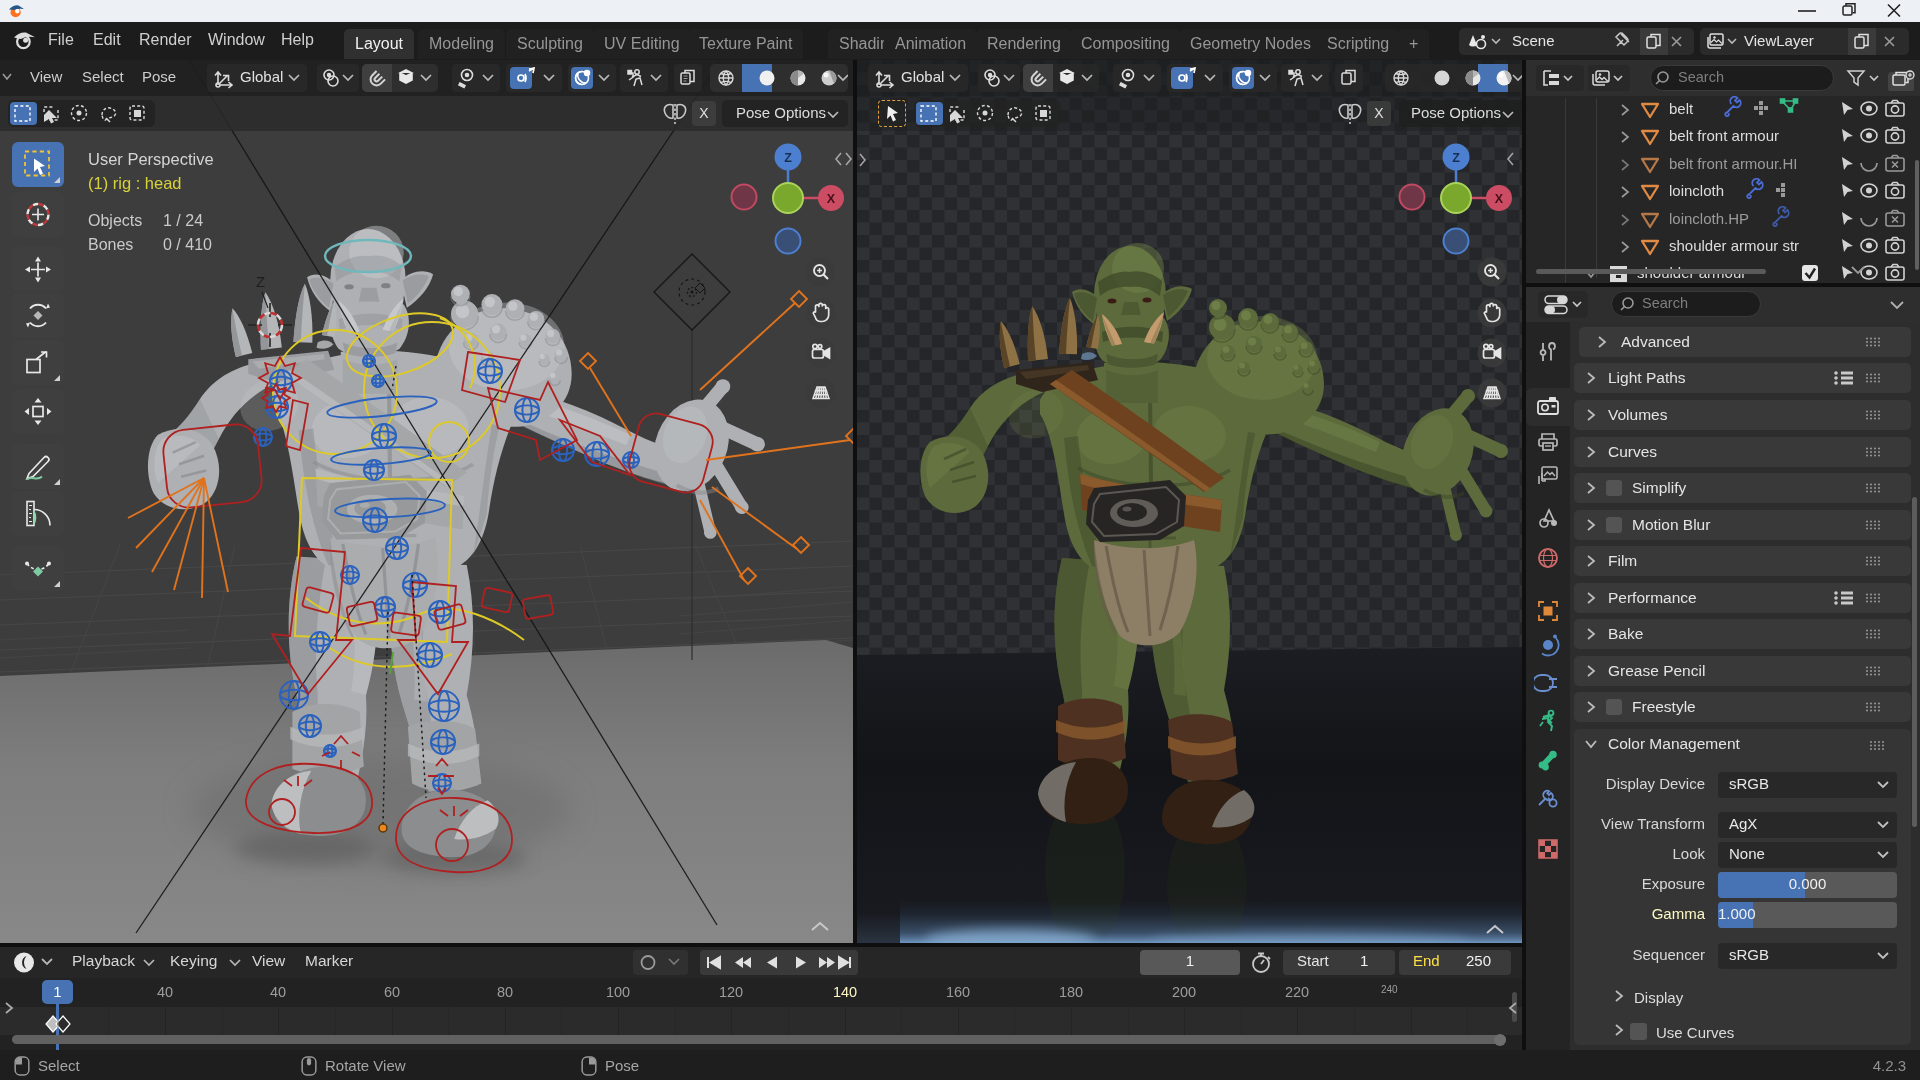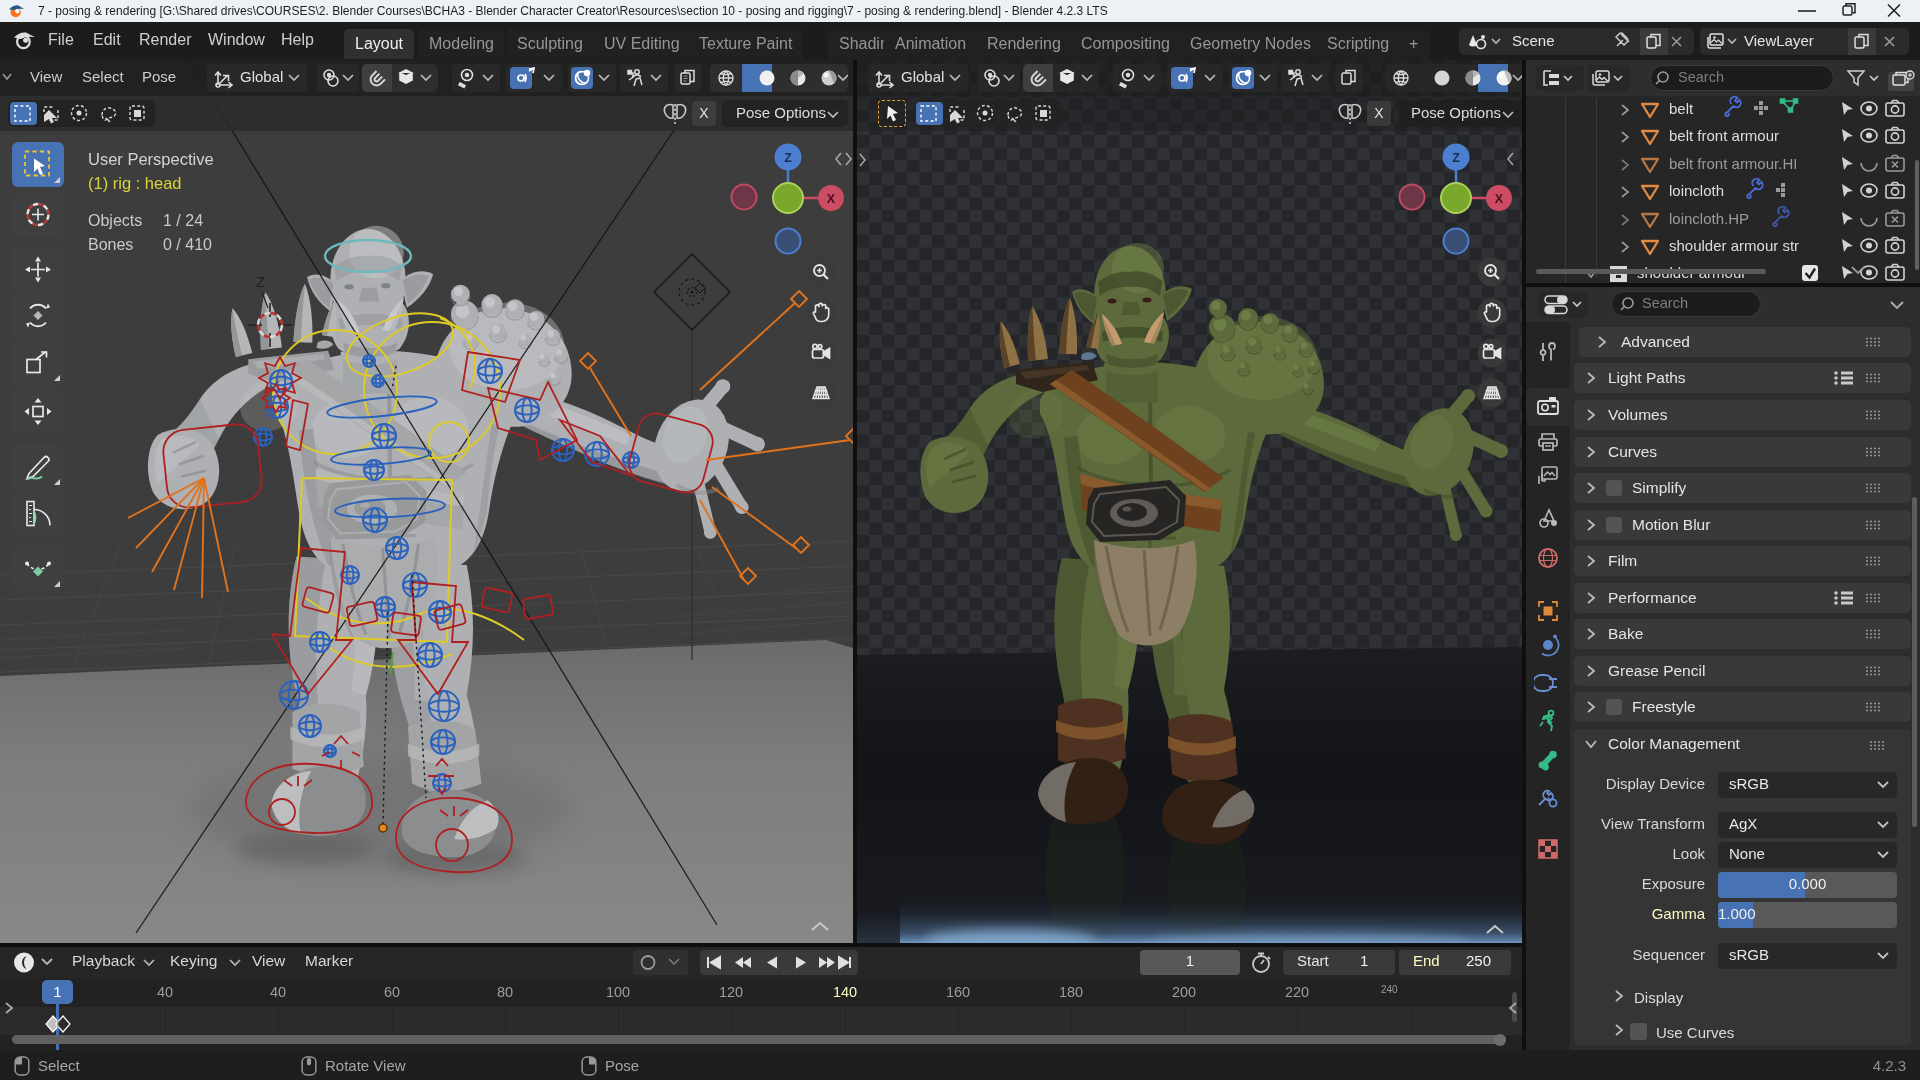--- a/index.html
+++ b/index.html
@@ -30,21 +30,20 @@
 </style></head>
 <body>
 <div id="app">
 
   <div id="titlebar" class="abs">
     <svg class="abs" style="left:8px;top:3px" width="18" height="16" viewBox="0 0 18 16">
       <circle cx="7.6" cy="9.2" r="5.1" fill="#ff7021"></circle>
       <circle cx="9.3" cy="8.1" r="2.3" fill="#fff"></circle>
       <path d="M1,6.5 Q6,1.5 10.5,2.5 L16,6 Q10,5 6,7 Z" fill="#265787"></path>
     </svg>
-    <div class="tx" style="top:4px">7 - posing &amp; rendering [G:\Shared drives\COURSES\2. Blender Courses\BCHA3 - Blender Character Creator\Resources\section 10 - posing and rigging\7 - posing &amp; rendering.blend] - Blender 4.2.3 LTS</div>
     <svg class="abs" style="left:1790px;top:0" width="130" height="22" viewBox="0 0 130 22">
       <path d="M8,11 L26,11" stroke="#222" stroke-width="1.6"></path>
       <rect x="53" y="6" width="9" height="9" rx="1.5" fill="none" stroke="#222" stroke-width="1.5"></rect>
       <path d="M56,6 v-2.2 h9 v9 h-2.2" fill="none" stroke="#222" stroke-width="1.5"></path>
       <path d="M98,4.5 L110,16.5 M110,4.5 L98,16.5" stroke="#222" stroke-width="1.6"></path>
     </svg>
   </div>
 
   <div id="topbar" class="abs">
     <svg class="abs" style="left:13px;top:7px" width="25" height="22" viewBox="0 0 25 22">
@@ -1631,21 +1630,21 @@
     <div class="abs" style="left:1140px;top:3px;width:100px;height:25px;background:#585858;border-radius:4px"></div>
     <div class="abs" style="left:1140px;top:5px;width:100px;text-align:center;color:#f2f2f2;font-size:15px">1</div>
     <svg class="abs" style="left:1248px;top:4px" width="26" height="24" viewBox="0 0 26 24">
 <circle cx="13" cy="13" r="8" fill="none" stroke="#c8c8c8" stroke-width="1.8"></circle>
 <path d="M13,13 L16,9 M10,2.5 h6 M13,2.5 v3 M20,6 l2,2" stroke="#c8c8c8" stroke-width="1.8" fill="none"></path>
       </svg>
     <div class="abs" style="left:1283px;top:3px;width:112px;height:25px;background:#3a3a3a;border-radius:4px"></div>
     <div class="abs" style="left:1297px;top:5px;color:#e5e5e5;font-size:15px">Start</div>
     <div class="abs" style="left:1360px;top:5px;color:#f0f0f0;font-size:15px">1</div>
     <div class="abs" style="left:1399px;top:3px;width:112px;height:25px;background:#3a3a3a;border-radius:4px"></div>
-    <div class="abs" style="left:1413px;top:5px;color:#fef9c3;font-size:15px">End</div>
+    <div class="abs" style="left:1413px;top:5px;color:#fde047;font-size:15px">End</div>
     <div class="abs" style="left:1466px;top:5px;color:#f0f0f0;font-size:15px">250</div>
     <div class="abs" style="left:56px;top:36px;width:2.5px;height:67px;background:#4772b3"></div>
     <div class="abs" style="left:42px;top:33px;width:31px;height:24px;background:#4772b3;border-radius:5px;color:#fff;font-size:15px;text-align:center;line-height:24px">1</div>
     <svg class="abs" style="left:44px;top:67px" width="28" height="20" viewBox="0 0 28 20">
 <path d="M9,2 L16,10 L9,18 L2,10 Z" fill="#bfbfbf" stroke="#fff" stroke-width="1.2"></path>
 <path d="M19,2 L26,10 L19,18 L12,10 Z" fill="#2b2b2b" stroke="#fff" stroke-width="1.2"></path>
 <path d="M14,6 L14,14" stroke="#888" stroke-width="1"></path>
       </svg>
     <div class="abs" style="left:12px;top:88px;width:1494px;height:9px;background:#616161;border-radius:5px"></div>
     <div class="abs" style="left:1494px;top:86.5px;width:12px;height:12px;background:#6e6e6e;border-radius:6px"></div>

